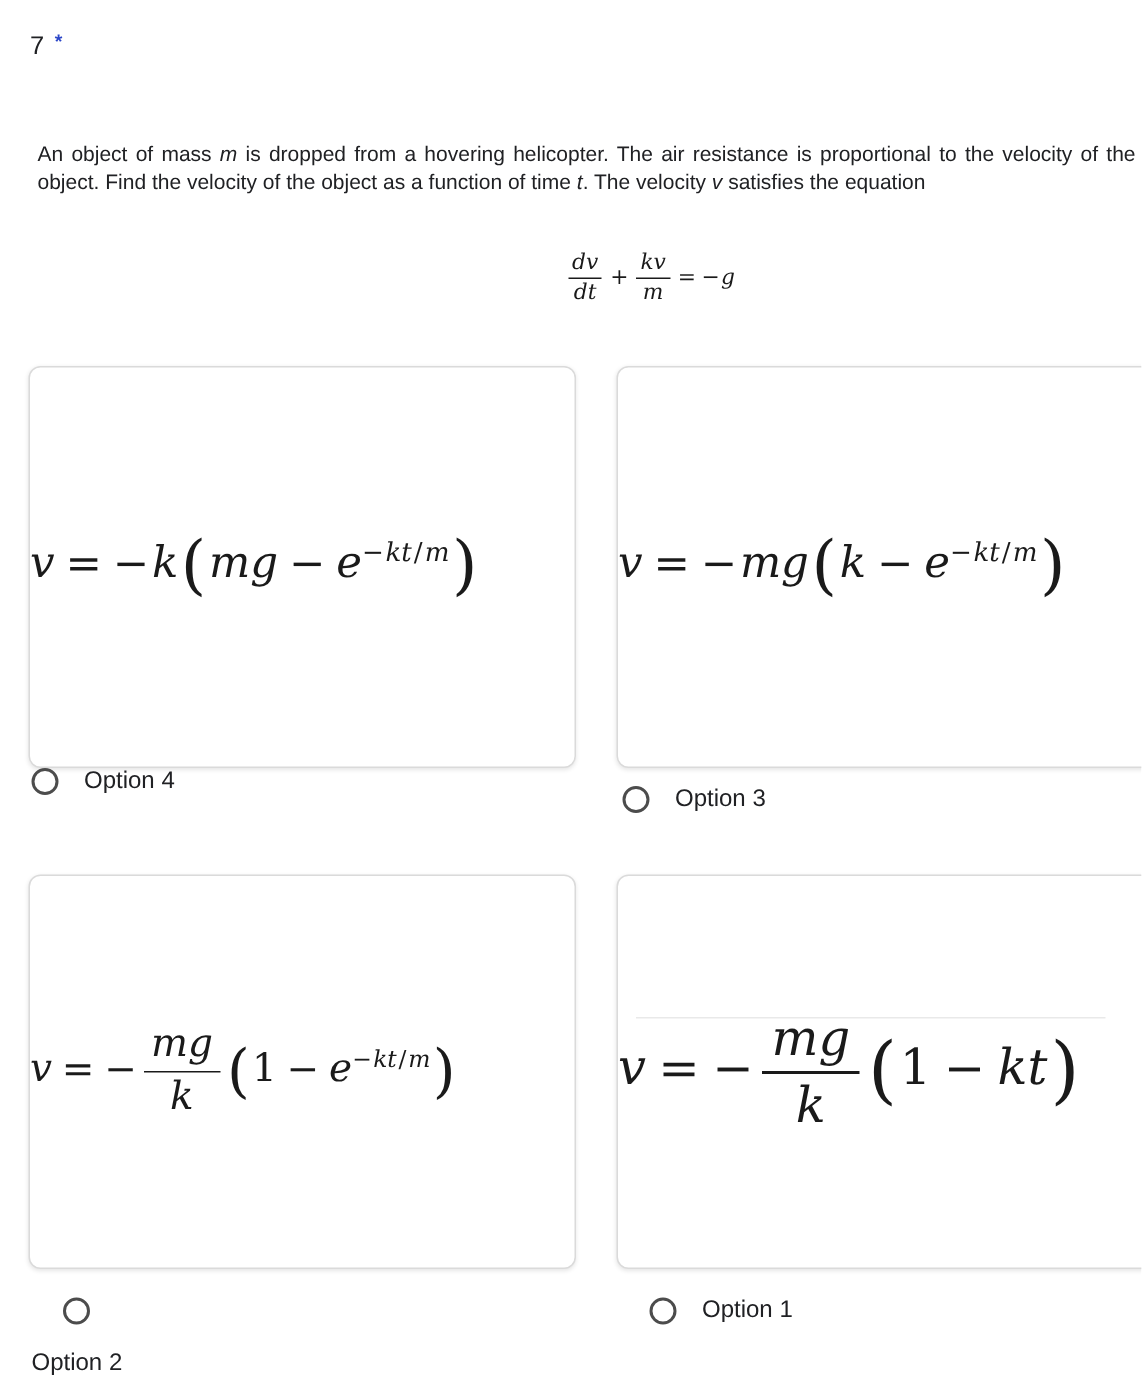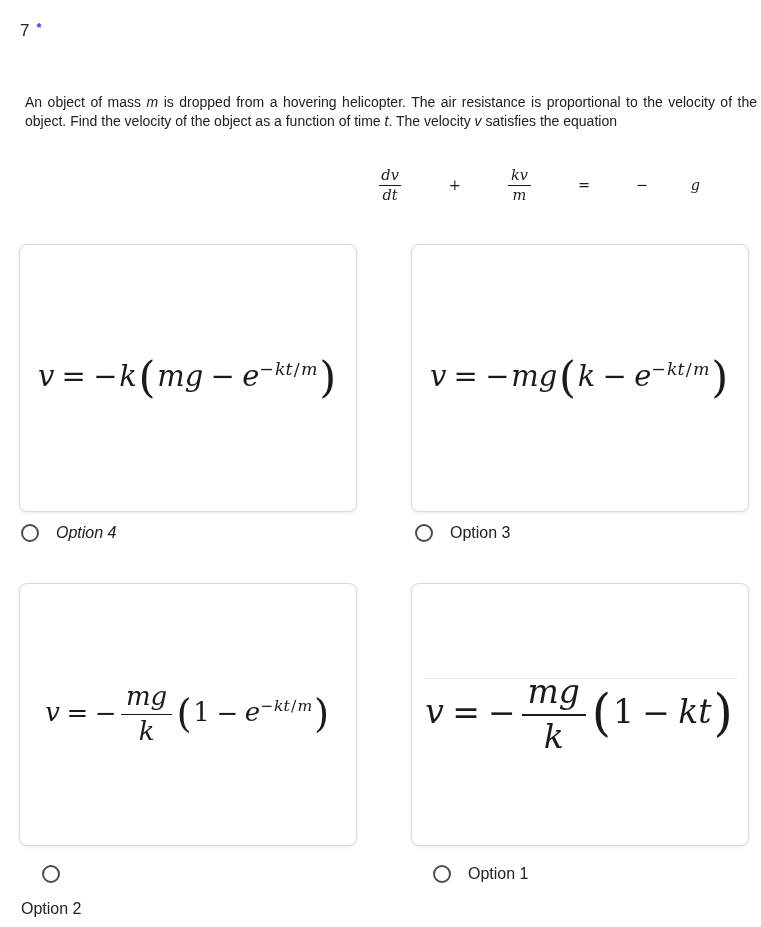--- a/index.html
+++ b/index.html
@@ -22,21 +22,21 @@
   }
 
   
   .qtext {
     position:absolute; left:25px; top:93px; width:732px;
     font-size:14px; line-height:18.7px; text-align:justify;
     color:var(--question_text,#202124);
   }
 
   
-  .math { font-family:"DejaVu Serif", serif; color:var(--math_ink,#1a1a1a);gap:42px; }
+  .math { font-family:"DejaVu Serif", serif; color:var(--math_ink,#1a1a1a); }
   .mi { font-style:italic; }
   .mr { font-style:normal; }
   .mn { font-style:normal; }
   .mo { font-style:normal; margin:0 .25em; }
   .mu { font-style:normal; margin-right:.06em; }
   .mfrac {
     display:inline-block; vertical-align:middle; text-align:center;
     margin:0 .12em; line-height:1.15;
   }
   .num { display:block; border-bottom:.065em solid currentColor; padding:0 .18em .08em; }
@@ -49,24 +49,24 @@
   }
 
   
   .equation {
     position:absolute; left:377px; top:167px;
     font-size:14.5px; display:flex; align-items:center;
   }
 
   
   .fbox {
-    position:absolute; width:338px; background:#fff;
+    position:absolute; width:365px; background:#fff;
     border:1px solid var(--box_border,#dadada); border-radius:8px;
     box-shadow:0 1px 3px rgba(0,0,0,0.10);
-    display:flex; align-items:center; justify-content:center;
+    display:flex; align-items:center; justify-content:flex-start;
   }
   .box-r1 { top:244px; height:268px; }
   .box-r2 { top:583px; height:263px; }
   .col-l { left:19px; }
   .col-r { left:411px; }
   .f30 { font-size:29px; }
   .f27 { font-size:26px; }
   .f33 { font-size:33px; }
   .hairline {
     position:absolute; top:94px; left:12px; width:313px; height:1px;
@@ -111,21 +111,21 @@
     </div>
 
   <div class="fbox box-r1 col-l">
     <div class="math f30"><span class="mi">v</span><span class="mo">=</span><span class="mu">−</span><span class="mi">k</span><span class="mbig">(</span><span class="mi">mg</span><span class="mo">−</span><span class="mi">e</span><span class="msup"><span class="mu">−</span><span class="mi">kt</span><span class="mr">/</span><span class="mi">m</span></span><span class="mbig">)</span></div>
   </div>
 
   <div class="fbox box-r1 col-r">
     <div class="math f30"><span class="mi">v</span><span class="mo">=</span><span class="mu">−</span><span class="mi">mg</span><span class="mbig">(</span><span class="mi">k</span><span class="mo">−</span><span class="mi">e</span><span class="msup"><span class="mu">−</span><span class="mi">kt</span><span class="mr">/</span><span class="mi">m</span></span><span class="mbig">)</span></div>
   </div>
 
-  <div class="opt-row" style="left:21px; top:524px;font-style:italic;">
+  <div class="opt-row" style="left:21px; top:512px;">
     <span class="radio"></span>
     <span class="opt-label">Option 4</span>
   </div>
   <div class="opt-row" style="left:415px; top:524px;text-align:center;">
     <span class="radio"></span>
     <span class="opt-label">Option 3</span>
   </div>
 
   <div class="fbox box-r2 col-l">
     <div class="math f27"><span class="mi">v</span><span class="mo">=</span><span class="mu">−</span><span class="mfrac"><span class="num"><span class="mi">mg</span></span><span class="den"><span class="mi">k</span></span></span><span class="mbig">(</span><span class="mn">1</span><span class="mo">−</span><span class="mi">e</span><span class="msup"><span class="mu">−</span><span class="mi">kt</span><span class="mr">/</span><span class="mi">m</span></span><span class="mbig">)</span></div>

